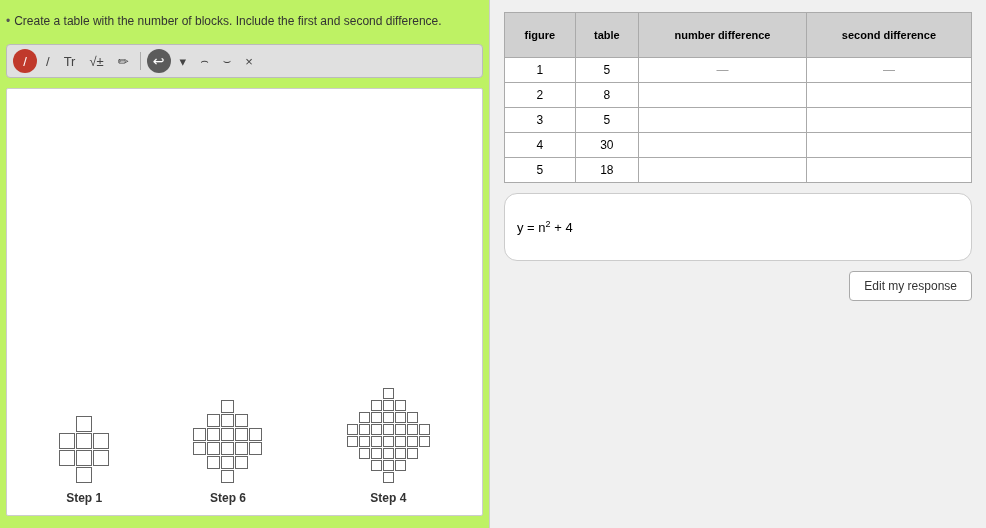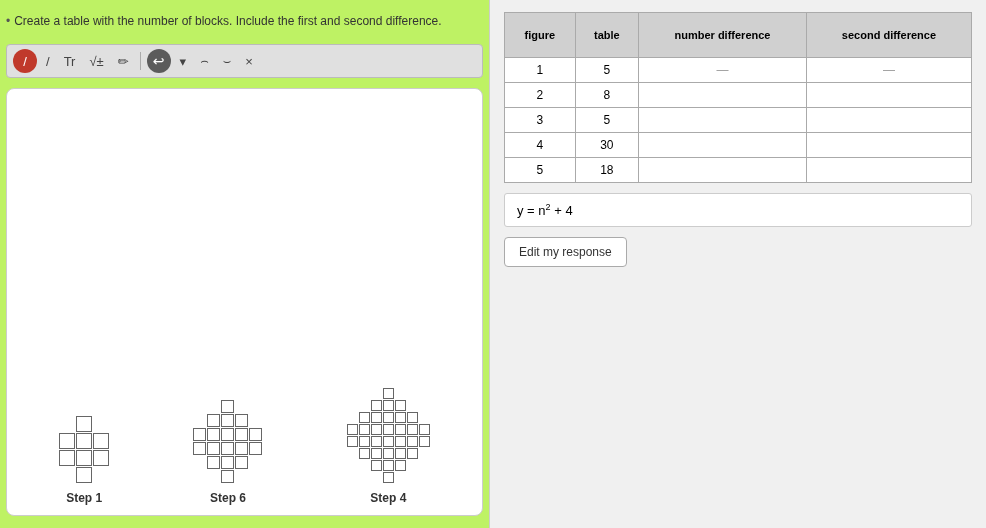--- a/index.html
+++ b/index.html
@@ -66,21 +66,21 @@
       justify-content: center;
       font-size: 14px;
       cursor: pointer;
       border: none;
     }
 
     .drawing-area {
       flex: 1;
       background: white;
       border: 1px solid #ccc;
-      border-radius: 8px;
+      border-radius: 2px;
       position: relative;
       overflow: hidden;
     }
 
     .steps-container {
       display: flex;
       align-items: flex-end;
       justify-content: space-around;
       padding: 20px 10px 10px;
       height: 100%;
@@ -138,22 +138,22 @@
       font-size: 12px;
     }
 
     td.dash {
       color: #999;
     }
 
     .equation-box {
       background: white;
       border: 1px solid #ccc;
-      border-radius: 3px;
-      padding: 8px 12px;
+      border-radius: 13px;
+      padding: 25px 12px;
       font-size: 13px;
       margin-bottom: 10px;
       display: inline-block;
     }
 
     .equation-box sup { font-size: 9px; vertical-align: super; }
 
     .edit-btn {
       align-self: flex-end;
       background: white;
@@ -162,21 +162,21 @@
       padding: 7px 14px;
       font-size: 12px;
       cursor: pointer;
       color: #333;
       margin-top: auto;
     }
 
     .bottom-row {
       display: flex;
       align-items: center;
-      justify-content: flex-start;
+      justify-content: flex-end;
     }
   </style>
 </head>
 <body>
 
 <div class="left-panel">
   <div class="instructions">
     <p><span class="bullet">•</span><span>Create a table with the number of blocks. Include the first and second difference.</span></p>
   </div>
 

